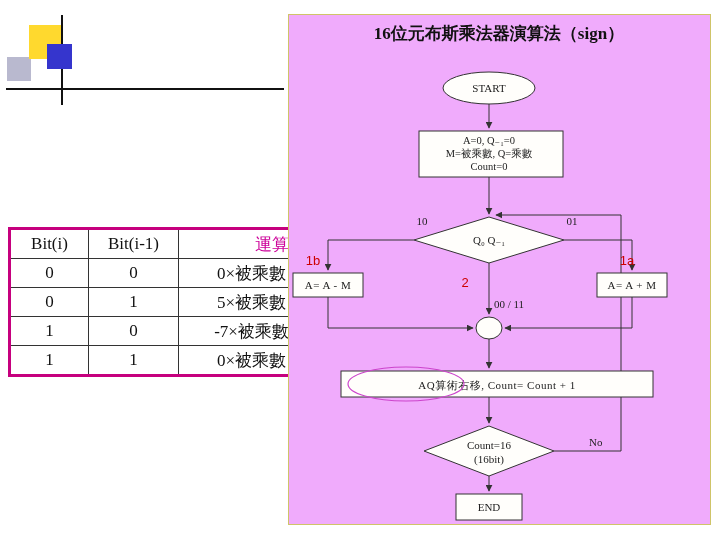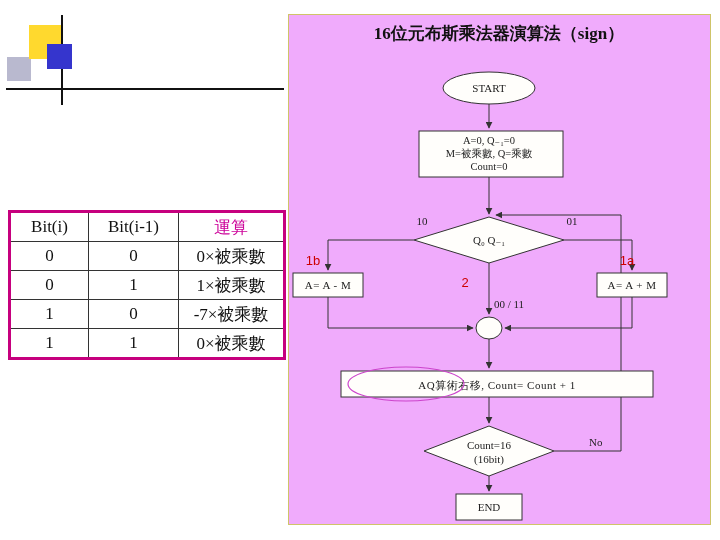--- a/index.html
+++ b/index.html
@@ -9,26 +9,26 @@
   
   .slide-title{position:absolute;left:92px;top:22px;font-size:38px;font-weight:bold;color:#2e2e96;letter-spacing:0px;}
   .sq{position:absolute;}
   .sq-gray{left:7px;top:57px;width:24px;height:24px;background:#b9b9cf;}
   .sq-yellow{left:29px;top:25px;width:34px;height:34px;background:#ffd92e;}
   .sq-blue{left:47px;top:44px;width:25px;height:25px;background:#3535cd;}
   .vline{position:absolute;left:61px;top:15px;width:2px;height:90px;background:#111;}
   .hline{position:absolute;left:6px;top:88px;width:278px;height:2px;background:#111;}
 
   
-  .bit-table{position:absolute;left:8px;top:210px;border-collapse:collapse;border:3px solid #c6007e;background:#fff;
+  .bit-table{position:absolute;left:8px;top:227px;border-collapse:collapse;border:3px solid #c6007e;background:#fff;
              font-family:"Liberation Serif","DejaVu Serif",serif;font-size:17px;color:#111;}
   .bit-table th,.bit-table td{border:1px solid #333;text-align:center;padding:0;height:28px;font-weight:normal;}
   .bit-table .c1{width:77px;}
   .bit-table .c2{width:89px;}
-  .bit-table .c3{width:104px;}
+  .bit-table .c3{width:104px;padding-left:41px;}
   .bit-table .magenta{color:#cc0099;}
 
   
   .flow-panel{position:absolute;left:288px;top:14px;width:421px;height:509px;background:#f0abfc;border:1px solid #cfc468;}
   svg text{font-family:"Liberation Serif","DejaVu Serif","DejaVu Sans",serif;fill:#222;}
   .fc-title{font-size:17px;font-weight:bold;fill:#111;}
   .fc-small{font-size:10.5px;}
   .fc-mid{font-size:11px;}
   .fc-box-text{font-size:11px;letter-spacing:0.5px;}
   .red-label{font-family:"Liberation Sans","DejaVu Sans",sans-serif;font-size:13px;fill:#cc0000;}
@@ -58,21 +58,21 @@
     </thead>
     <tbody>
       <tr>
         <td>0</td>
         <td>0</td>
         <td>0×被乘數</td>
       </tr>
       <tr>
         <td>0</td>
         <td>1</td>
-        <td>1×被乘數</td>
+        <td>5×被乘數</td>
       </tr>
       <tr>
         <td>1</td>
         <td>0</td>
         <td>-7×被乘數</td>
       </tr>
       <tr>
         <td>1</td>
         <td>1</td>
         <td>0×被乘數</td>

